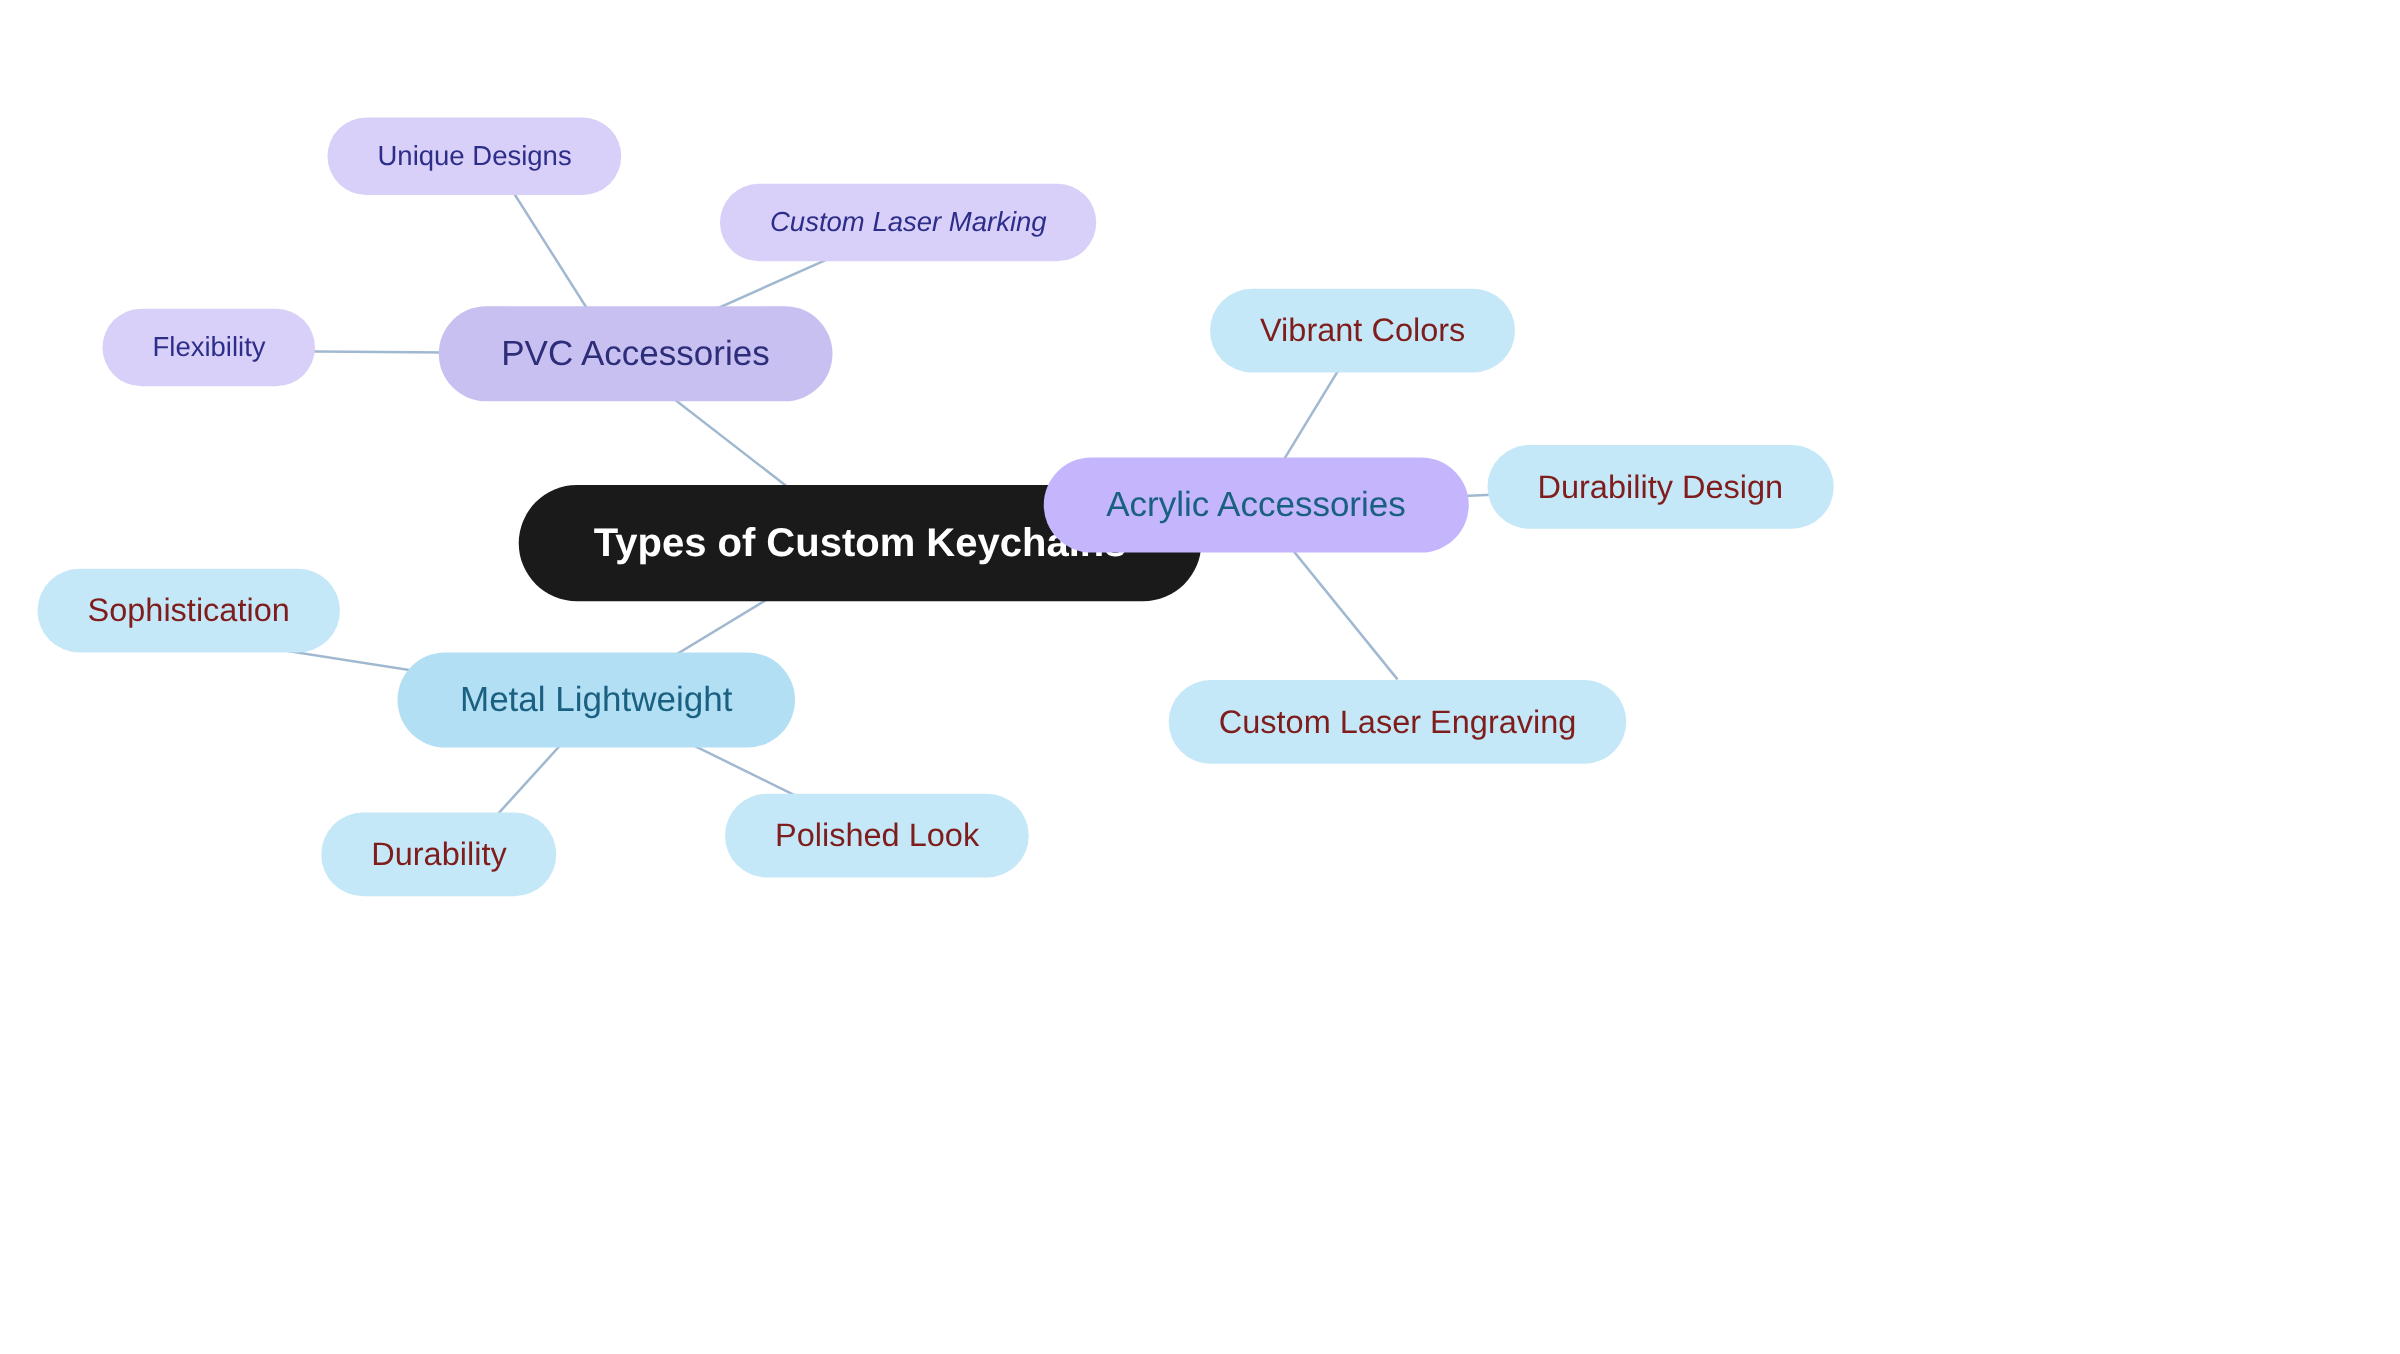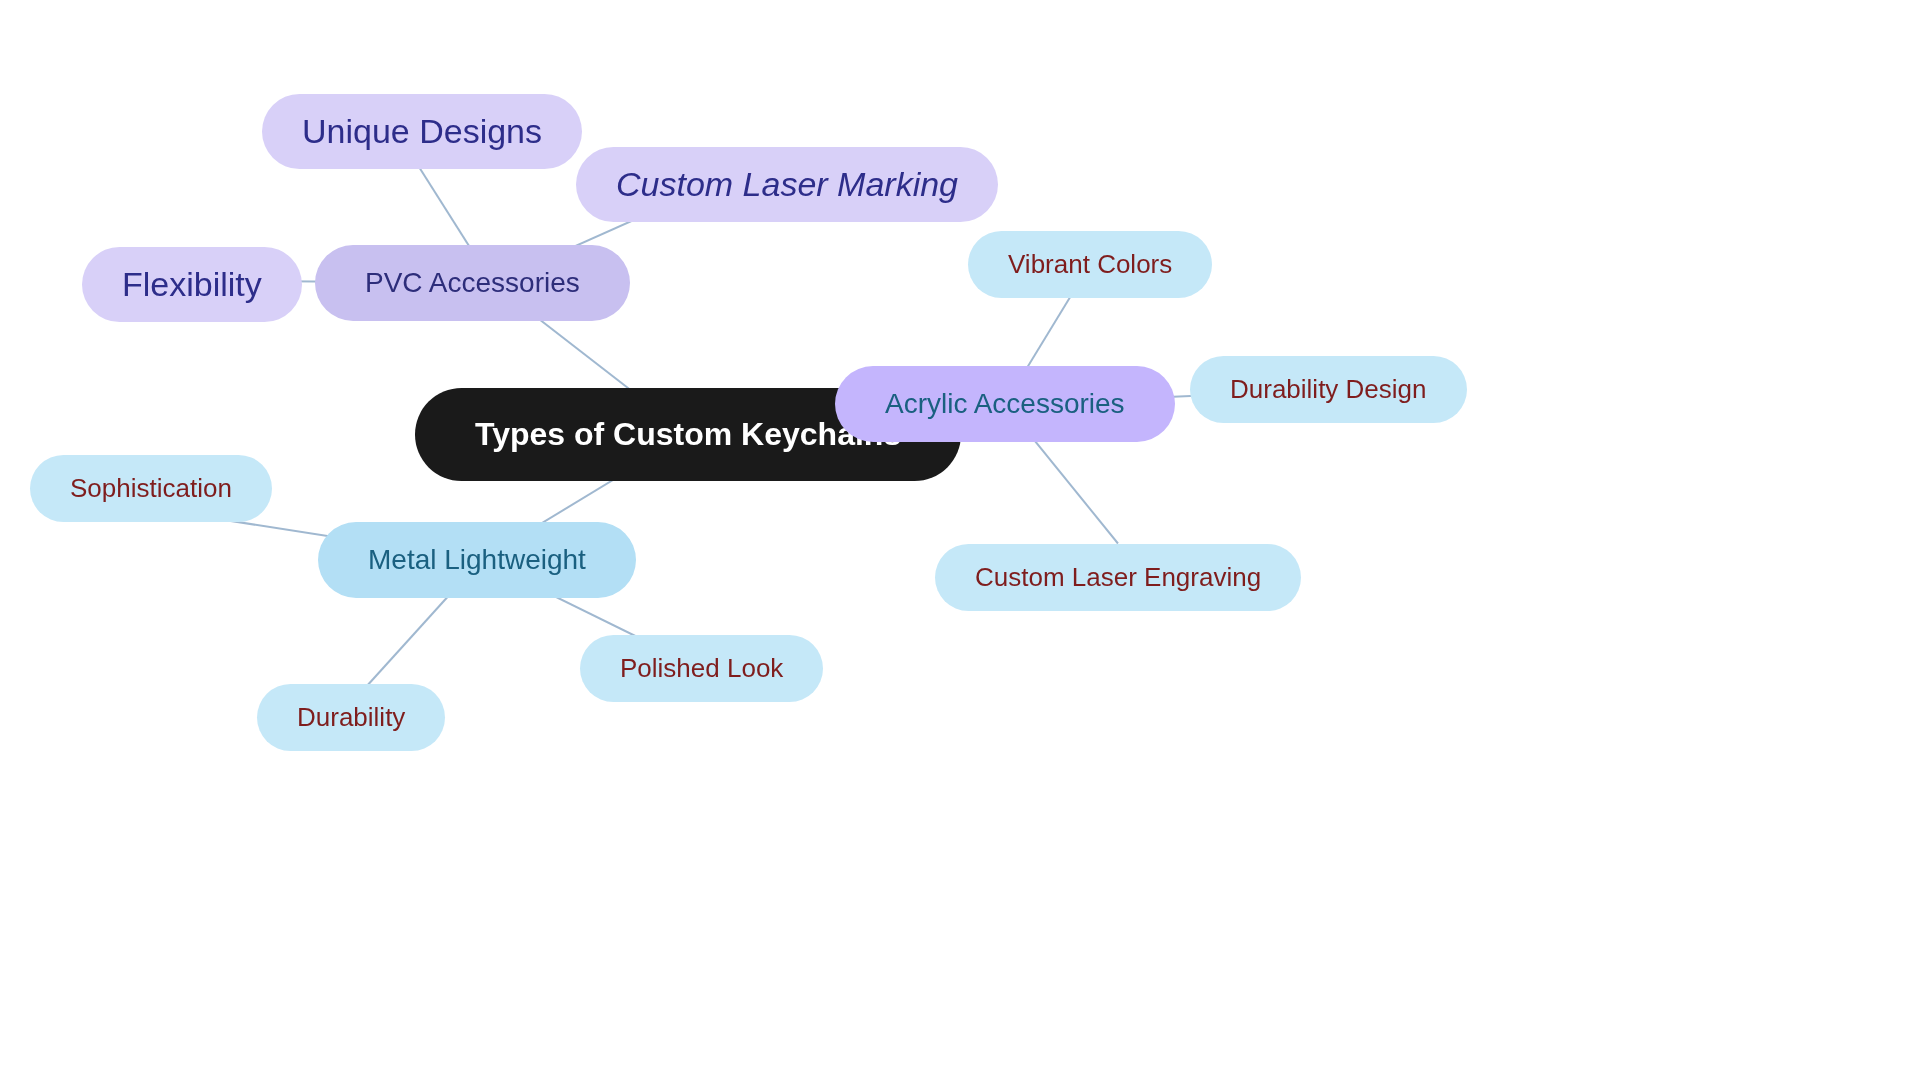--- a/index.html
+++ b/index.html
@@ -50,21 +50,21 @@
     }
     .node-metal {
       background: #b3dff5;
       color: #1a6080;
       padding: 22px 50px;
     }
     .node-leaf-purple {
       background: #d8d0f8;
       color: #2d2d8a;
       padding: 18px 40px;
-      font-size: 34px;
+      font-size: 22px;
     }
     .node-leaf-blue {
       background: #c5e8f8;
       color: #7f1d1d;
       padding: 18px 40px;
       font-size: 26px;
     }
   </style>
 </head>
 <body>
@@ -81,21 +81,21 @@
     <line x1="1005" y1="404" x2="1118" y2="543.5" stroke="#a0b8d0" stroke-width="2"></line>
     <line x1="481" y1="560" x2="151" y2="508.5" stroke="#a0b8d0" stroke-width="2"></line>
     <line x1="481" y1="560" x2="701.5" y2="668.5" stroke="#a0b8d0" stroke-width="2"></line>
     <line x1="481" y1="560" x2="351" y2="703.5" stroke="#a0b8d0" stroke-width="2"></line>
   </svg>
 
 <div class="node node-center" id="node-center" style="left:415px; top:388px;">
   <span>Types of Custom Keychains</span>
 </div>
 
-<div class="node node-pvc" id="node-pvc" style="left:315px; top:245px;">
+<div class="node node-pvc" id="node-pvc" style="left:351px; top:245px;">
   <span>PVC Accessories</span>
 </div>
 
 <div class="node node-acrylic" id="node-acrylic" style="left:835px; top:366px;">
   <span>Acrylic Accessories</span>
 </div>
 
 <div class="node node-metal" id="node-metal" style="left:318px; top:522px;">
   <span>Metal Lightweight</span>
 </div>
@@ -125,15 +125,15 @@
 </div>
 
 <div class="node node-leaf-blue" id="node-sophistication" style="left:30px; top:455px;">
   <span>Sophistication</span>
 </div>
 
 <div class="node node-leaf-blue" id="node-polished-look" style="left:580px; top:635px;">
   <span>Polished Look</span>
 </div>
 
-<div class="node node-leaf-blue" id="node-durability" style="left:257px; top:684px;justify-content:flex-end;">
+<div class="node node-leaf-blue" id="node-durability" style="left:257px; top:650px;justify-content:flex-end;">
   <span>Durability</span>
 </div>
 
 </body></html>

